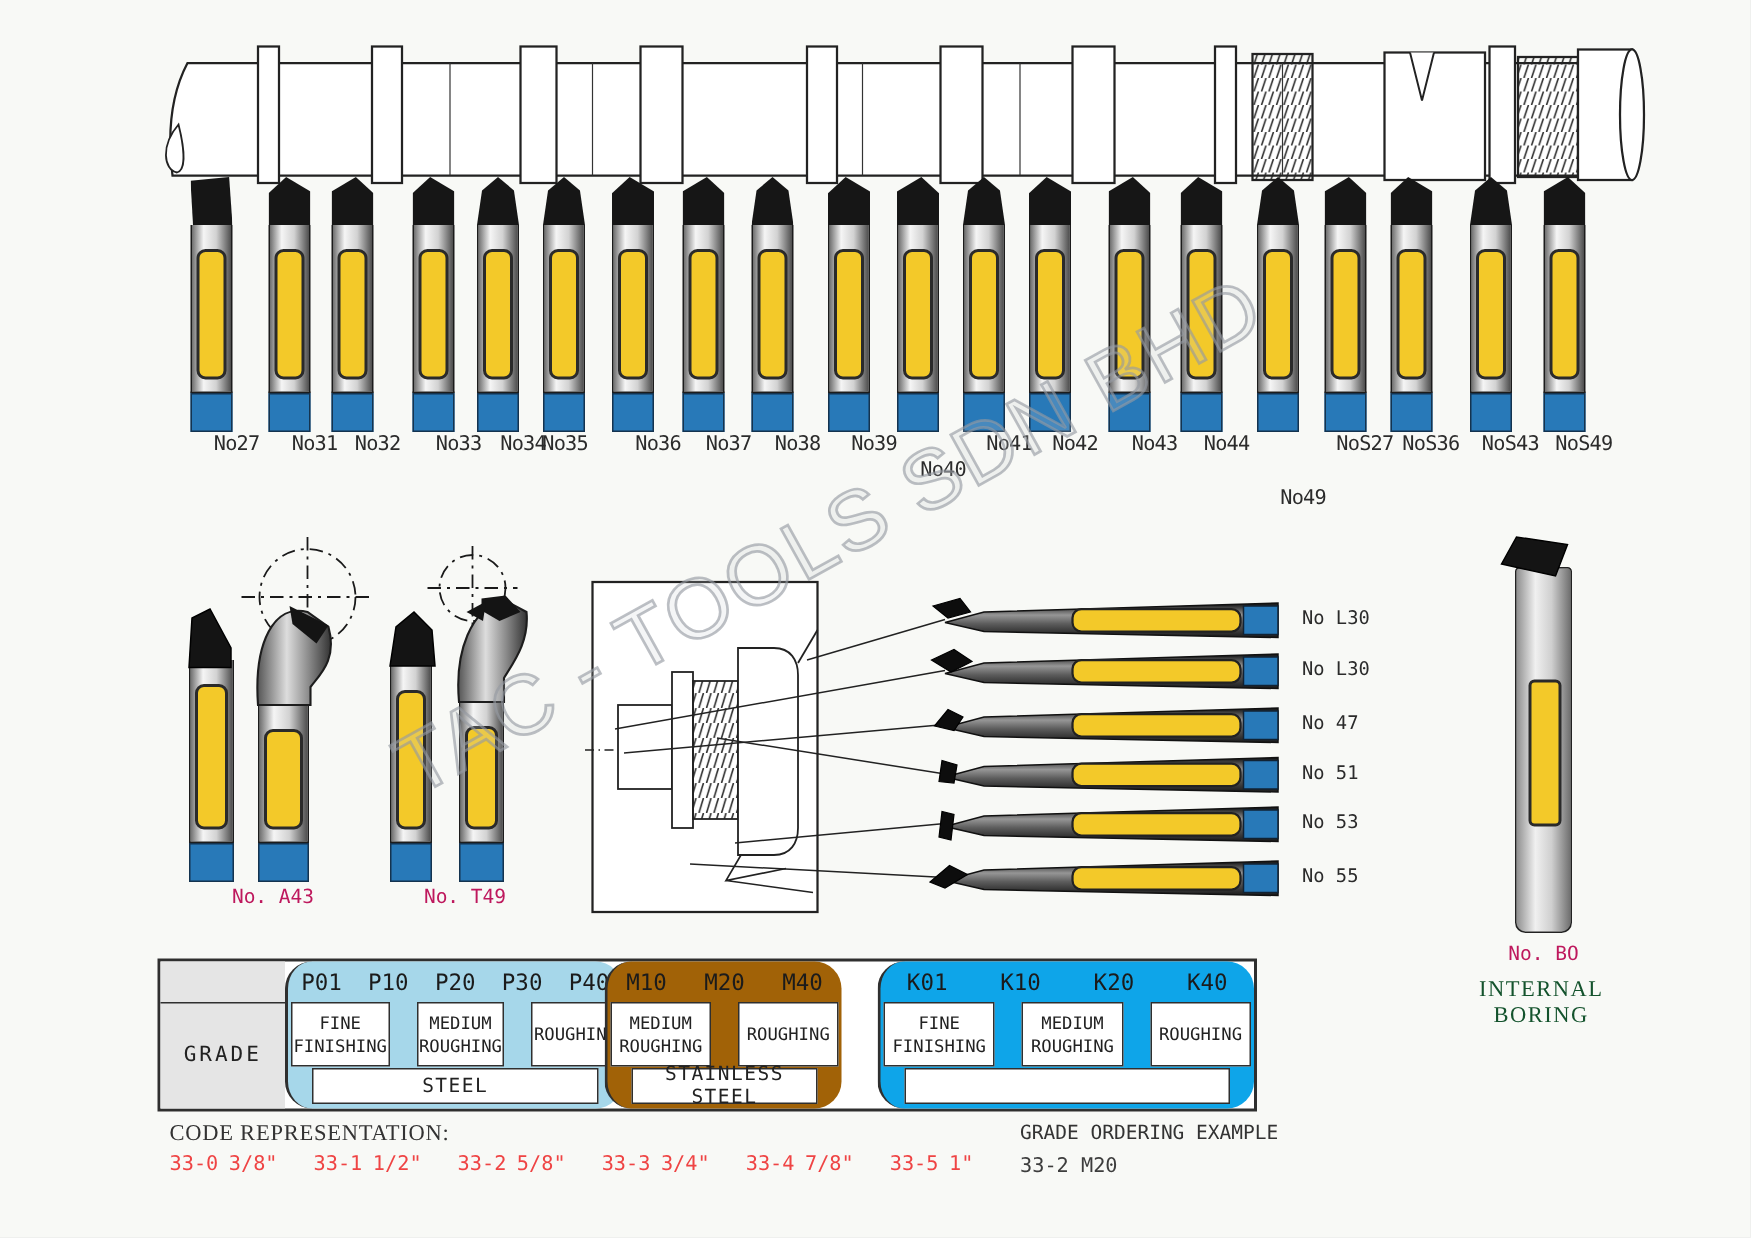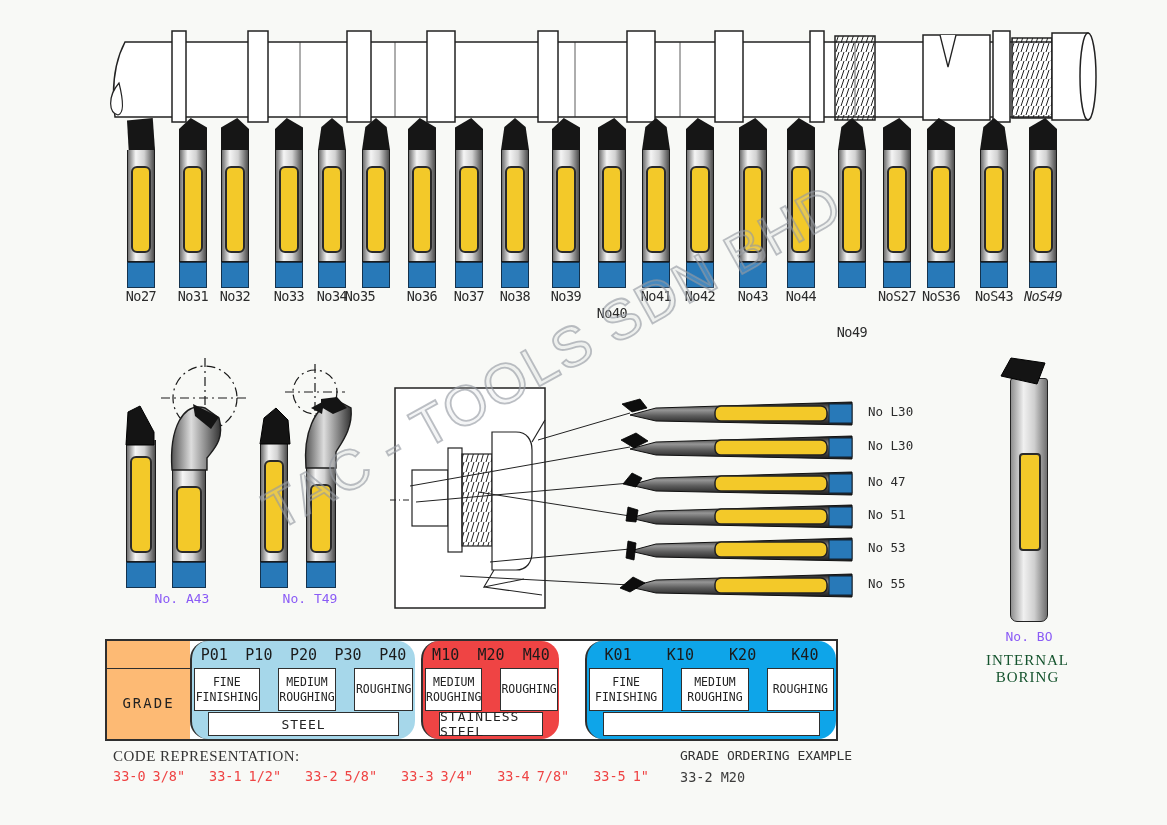--- a/index.html
+++ b/index.html
@@ -12,48 +12,48 @@
   .tipA{clip-path:polygon(0 100%,0 34%,42% 0,100% 30%,100% 100%);}
   .tipB{clip-path:polygon(0 100%,0 30%,58% 0,100% 34%,100% 100%);}
   .tipC{clip-path:polygon(0 100%,12% 28%,50% 0,88% 28%,100% 100%);}
   .tipD{clip-path:polygon(6% 100%,0 8%,92% 0,100% 100%);
         background:repeating-linear-gradient(180deg,#111 0 5px,#ddd 5px 8px);}
   .tool .shank{position:relative;height:112px;box-sizing:border-box;border:1px solid #1c1c1c;border-top:none;
         background:linear-gradient(90deg,#6f6f6f,#f5f5f5 30%,#d2d2d2 62%,#4e4e4e);}
   .tool .insert{position:absolute;left:3px;right:3px;top:16px;bottom:8px;background:var(--yellow);
         border:2px solid #2a2a2a;border-radius:6px;}
   .tool .base{height:26px;box-sizing:border-box;background:var(--blue);border:1px solid #14334f;}
-  .tool-label{position:absolute;width:64px;text-align:center;z-index:3;
+  .tool-label{position:absolute;width:64px;text-align:right;z-index:3;
         font:13.5px "DejaVu Sans Mono",monospace;letter-spacing:-0.5px;color:#2b2b2b;}
   
   .bar{z-index:3;}
   .bar-label{position:absolute;left:868px;width:80px;font:12.5px "DejaVu Sans Mono",monospace;color:#2b2b2b;z-index:3;}
   
   #bo-body{position:absolute;left:1010px;top:378px;width:38px;height:244px;box-sizing:border-box;
         border:1.5px solid #222;border-radius:3px 3px 7px 7px;z-index:3;
         background:linear-gradient(90deg,#8f8f8f,#f0f0f0 35%,#cfcfcf 65%,#6f6f6f);}
   #bo-insert{position:absolute;left:8px;top:74px;width:18px;height:94px;background:var(--yellow);
         border:2px solid #2a2a2a;border-radius:4px;}
-  .cap-label{position:absolute;font:13px "DejaVu Sans Mono",monospace;color:#8b5cf6;text-align:center;z-index:3;}
+  .cap-label{position:absolute;font:13px "DejaVu Sans Mono",monospace;color:#be185d;text-align:center;z-index:3;}
   .cap-serif{position:absolute;font:15px "Liberation Serif",serif;letter-spacing:1px;color:#14532d;text-align:center;z-index:3;}
   
   .tbl-outer{position:absolute;left:105px;top:639px;width:733px;height:102px;box-sizing:border-box;
         border:2px solid #2f2f2f;background:#fff;z-index:5;}
-  .grade-cell{position:absolute;left:107px;top:641px;width:83px;height:98px;z-index:6;background:#fdba74;
+  .grade-cell{position:absolute;left:107px;top:641px;width:83px;height:98px;z-index:6;background:#e5e5e5;
         display:flex;align-items:center;justify-content:center;padding-top:26px;box-sizing:border-box;
         font:14px "DejaVu Sans Mono",monospace;letter-spacing:2px;color:#222;}
   .grade-topline{position:absolute;left:107px;top:668px;width:83px;border-top:1.5px solid #2f2f2f;z-index:7;}
   .tgroup{position:absolute;top:641px;height:98px;box-sizing:border-box;z-index:6;border-left:2px solid #2f2f2f;border-radius:18px;}
   .thead{height:27px;display:flex;align-items:center;justify-content:space-around;
         font:15px "DejaVu Sans Mono",monospace;color:#1b1b1b;}
   .tapps{height:43px;display:flex;gap:18px;padding:0 2px;box-sizing:border-box;}
   .abox{background:#fff;border:1.5px solid #2f2f2f;flex-grow:1;box-sizing:border-box;
         display:flex;align-items:center;justify-content:center;text-align:center;
         font:11.5px "DejaVu Sans Mono",monospace;white-space:pre-line;line-height:1.3;color:#222;}
-  .tmat{height:26px;padding:1px 16px;box-sizing:border-box;}
+  .tmat{height:26px;padding:1px 16px;box-sizing:border-box;text-align:center;}
   .mbox{background:#fff;border:1.5px solid #2f2f2f;height:100%;box-sizing:border-box;
         display:flex;align-items:center;justify-content:center;
         font:13px "DejaVu Sans Mono",monospace;letter-spacing:1px;color:#222;}
   
   #code-title{position:absolute;left:113px;top:748px;font:15px "Liberation Serif",serif;letter-spacing:.5px;color:#333;z-index:3;}
   #codes-row{position:absolute;left:113px;top:768px;display:flex;gap:24px;z-index:3;
         font:13.5px "DejaVu Sans Mono",monospace;color:#ef4444;}
   .code-item{display:flex;gap:7px;}
   #order-title{position:absolute;left:680px;top:748px;font:13px "DejaVu Sans Mono",monospace;color:#333;z-index:3;}
   #order-value{position:absolute;left:680px;top:769px;font:13.5px "DejaVu Sans Mono",monospace;color:#3d3d3d;z-index:3;}
@@ -273,21 +273,21 @@
         <div class="base"></div>
       </div>
       <div class="tool-label" style="left: 962px; top: 288px;">NoS43</div>
       <div class="tool" style="left: 1029px; top: 118px;">
         <div class="tip tipB"></div>
         <div class="shank">
           <div class="insert"></div>
         </div>
         <div class="base"></div>
       </div>
-      <div class="tool-label" style="left: 1011px; top: 288px; font-style: italic;">NoS49</div>
+      <div class="tool-label" style="left: 1011px; top: 288px;">NoS49</div>
     </div>
 
   <div class="tool" style="left:126px;top:440px;width:30px">
     <div class="shank" style="height:122px">
       <div class="insert"></div>
       </div>
     <div class="base"></div>
   </div>
   <div class="tool" style="left:172px;top:470px;width:34px">
     <div class="shank" style="height:92px">
@@ -418,21 +418,21 @@
           <div class="abox">FINE
 FINISHING</div>
           <div class="abox">MEDIUM
 ROUGHING</div>
           <div class="abox">ROUGHING</div>
         </div>
         <div class="tmat">
           <div class="mbox">STEEL</div>
         </div>
       </div>
-      <div class="tgroup" style="left: 421px; width: 138px; background: #ef4444;">
+      <div class="tgroup" style="left: 403px; width: 158px; background: #a16207;">
         <div class="thead">
           <span class="tgrade">M10</span>
           <span class="tgrade">M20</span>
           <span class="tgrade">M40</span>
         </div>
         <div class="tapps">
           <div class="abox">MEDIUM
 ROUGHING</div>
           <div class="abox">ROUGHING</div>
         </div>

